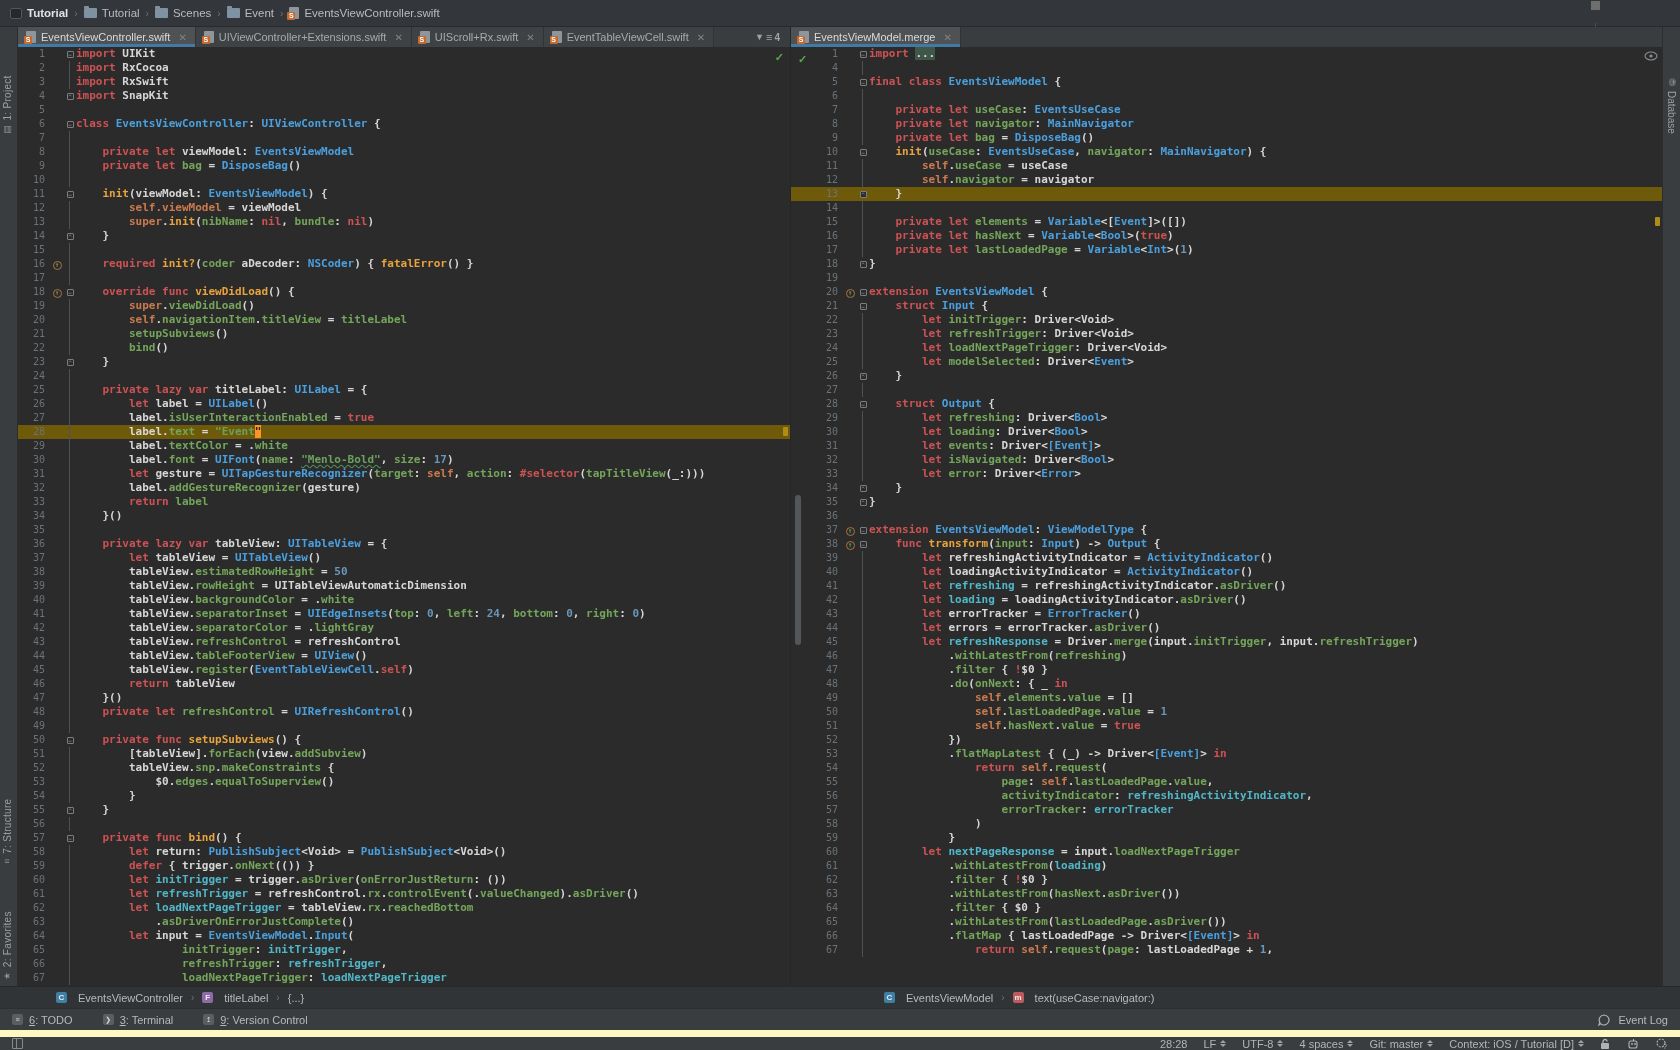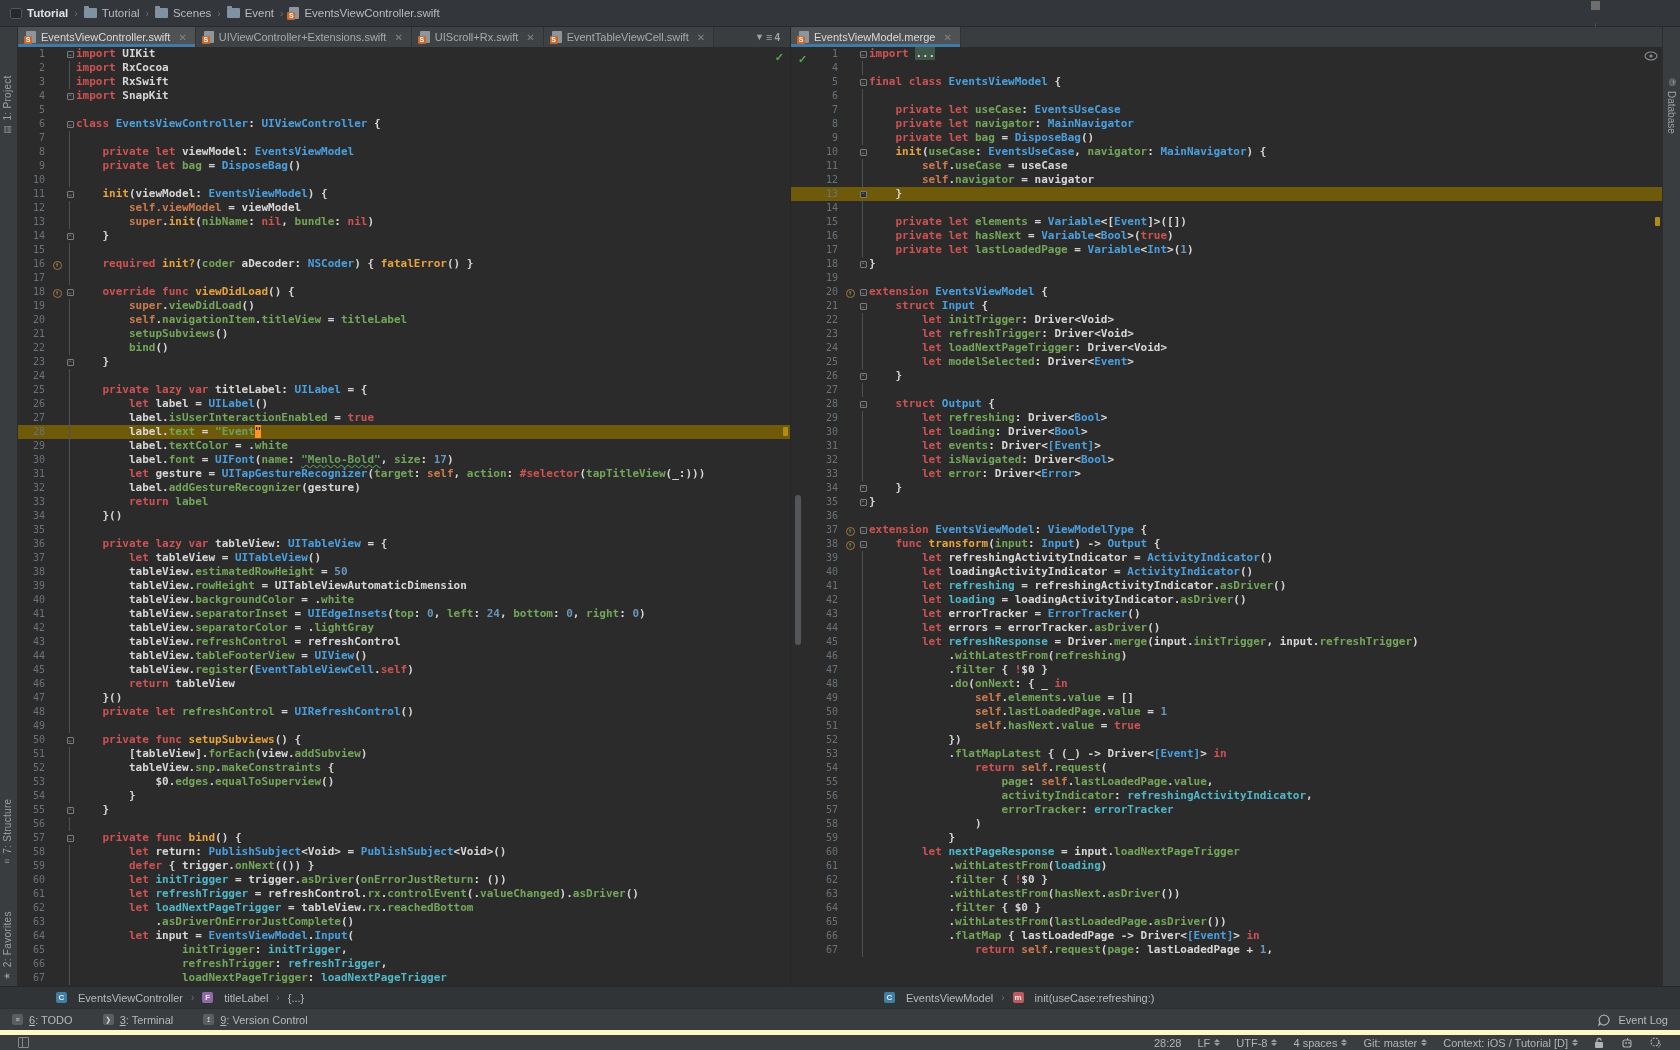--- a/index.html
+++ b/index.html
@@ -96,22 +96,22 @@
   .bcsep { color:#6E7377; margin:0 8px; font-size:10px; }
 
   .toolwin { height:22px; background:#3A3D3F; display:flex; align-items:center; padding:0 12px;
     font-size:11px; color:#B6BABD; border-top:1px solid #2C2F31; flex:none; }
   .twitem { display:flex; align-items:center; gap:6px; margin-right:30px; }
   .twitem u { text-decoration:underline; }
   .twic { width:11px; height:11px; background:#5A5E61; border-radius:2px; color:#D8D8D8; font-size:7px;
     line-height:11px; text-align:center; display:inline-block; }
   .ev-right { margin-left:auto; display:flex; align-items:center; gap:8px;text-align:center; }
 
-  .status { height:20px; background:#3A3D3F; border-top:5px solid #fef9c3; display:flex;
-    align-items:center; font-size:11px; color:#B1B5B8; padding:0 18px; flex:none; }
+  .status { height:20px; background:#3A3D3F; border-top:7px solid #fef9c3; display:flex;
+    align-items:center; font-size:11px; color:#B1B5B8; padding:0 12px; flex:none; }
   .st-right { margin-left:auto; display:flex; align-items:center; gap:16px; }
   .st-item { display:flex; align-items:center; }
   .spin { display:inline-flex; flex-direction:column; gap:1px; margin-left:4px; }
   .spin i { width:0; height:0; border-left:3px solid transparent; border-right:3px solid transparent; display:block; }
   .spin .up { border-bottom:3px solid #9DA0A3; }
   .spin .dn { border-top:3px solid #9DA0A3; }
   .grid-ic { width:11px; height:11px; border:1px solid #85898C; border-radius:1px;
     background:linear-gradient(to right,transparent 3px,#85898C 3px,#85898C 4px,transparent 4px); }
   svg { display:block; }
 </style>
@@ -435,21 +435,21 @@
         </span>
       </div>
     <div class="bc-right" id="bc1">
         <span class="crumb">
           <span class="bc-badge badge-C">C</span>
           <span>EventsViewModel</span>
         </span>
         <span class="bcsep">›</span>
         <span class="crumb">
           <span class="bc-badge badge-m">m</span>
-          <span>init(useCase:refreshing:)</span>
+          <span>text(useCase:navigator:)</span>
         </span>
       </div>
   </div>
 
   <div class="toolwin" id="toolwin">
       <span class="twitem">
         <span class="twic">≡</span>
         <span><u>6</u>: TODO</span>
       </span>
       <span class="twitem">

